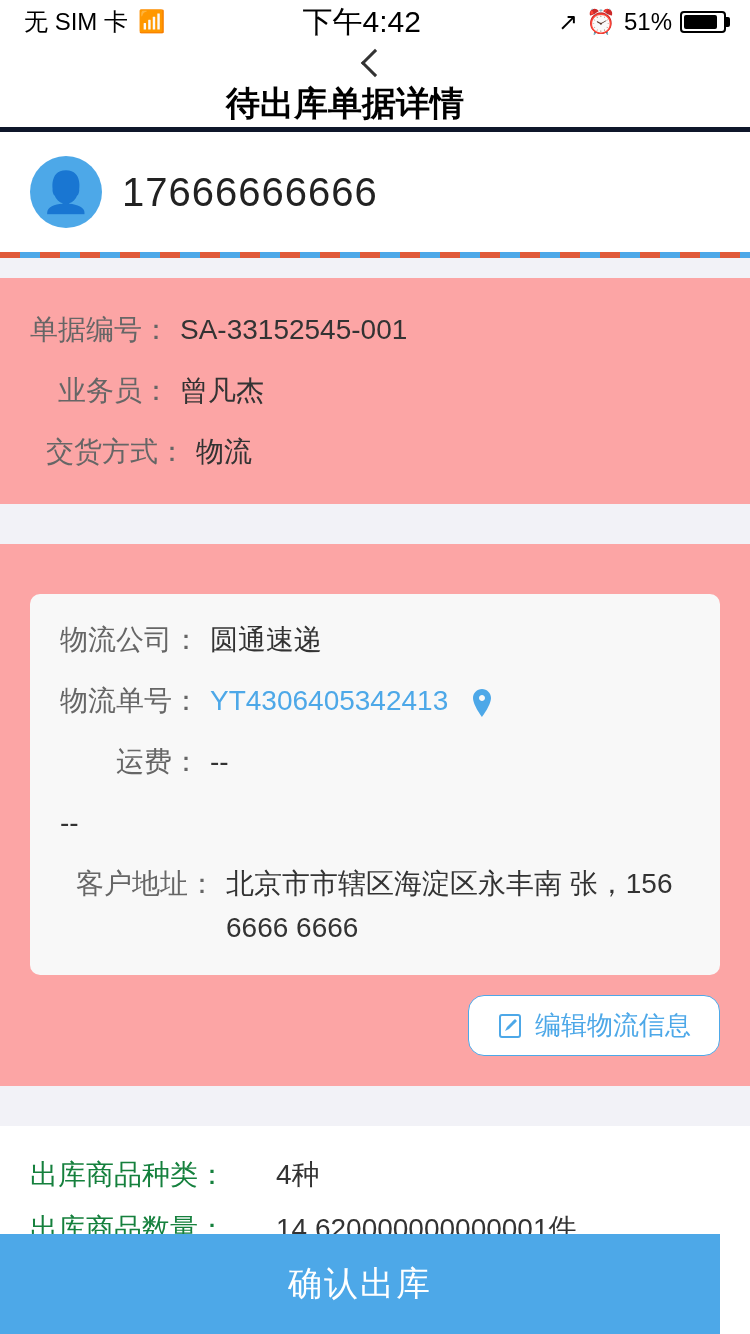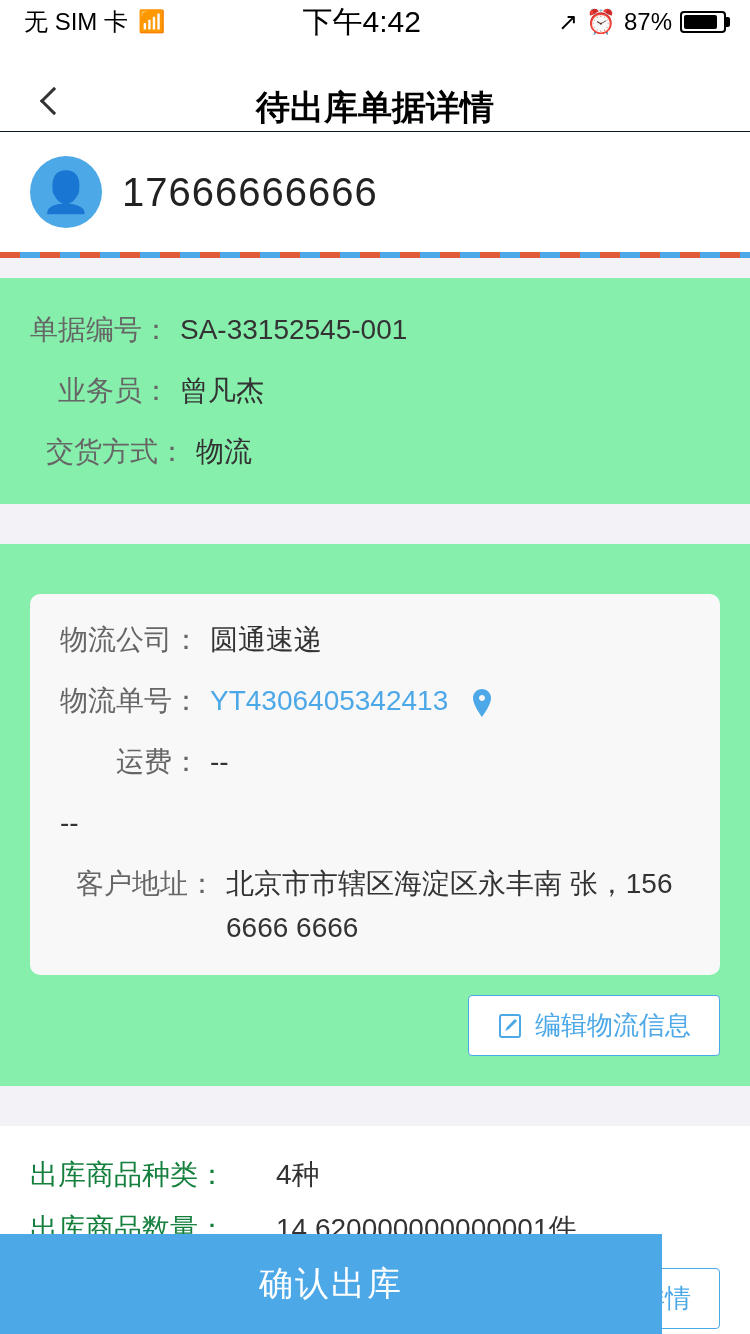--- a/index.html
+++ b/index.html
@@ -52,23 +52,24 @@
       height: 100%;
       background: #000;
       border-radius: 2px;
     }
 
     
     .nav-bar {
       height: 88px;
       background: #fff;
       display: flex;
-      align-items: flex-end;
+      align-items: center;
       padding: 0 24px;
-      border-bottom: 1px solid #0f172a;
+      border-bottom: 5px solid #0f172a;
+      flex-direction: column;
     }
     .back-btn {
       width: 60px;
       height: 60px;
       display: flex;
       align-items: center;
       justify-content: center;
       cursor: pointer;
     }
     .back-chevron {
@@ -121,21 +122,21 @@
       height: 6px;
       background: repeating-linear-gradient(
         90deg,
         #e05a3a 0px, #e05a3a 20px,
         #4da8e8 20px, #4da8e8 40px
       );
     }
 
     
     .section {
-      background: #86efac;
+      background: #fca5a5;
       margin-top: 20px;
       padding: 30px;
     }
 
     .info-row {
       display: flex;
       align-items: flex-start;
       margin-bottom: 16px;
       font-size: 28px;
       line-height: 1.6;
@@ -178,21 +179,21 @@
     .edit-btn {
       display: flex;
       align-items: center;
       justify-content: flex-end;
       margin-top: 10px;
     }
     .btn-outline {
       border: 1.5px solid #4da8e8;
       color: #4da8e8;
       background: #fff;
-      border-radius: 4px;
+      border-radius: 16px;
       padding: 12px 28px;
       font-size: 26px;
       display: flex;
       align-items: center;
       gap: 10px;
       cursor: pointer;
     }
 
     
     .goods-section {
@@ -223,21 +224,21 @@
       align-items: center;
       justify-content: flex-end;
       margin-top: 20px;
     }
 
     
     .bottom-area {
       position: fixed;
       bottom: 0;
       left: 0;
-      width: 662px;
+      width: 720px;
     }
 
     
     .confirm-btn {
       background: #4da8e8;
       color: #fff;
       width: 100%;
       height: 100px;
       border: none;
       font-size: 34px;
@@ -266,21 +267,21 @@
 
 <div class="status-bar">
   <div class="status-left">
     <span>无 SIM 卡</span>
     <span class="wifi-icon">📶</span>
   </div>
   <div class="status-center">下午4:42</div>
   <div class="status-right">
     <span>↗</span>
     <span>⏰</span>
-    <span>87%</span>
+    <span>51%</span>
     <div class="battery-bar">
       <div class="battery-fill"></div>
     </div>
   </div>
 </div>
 
 <div class="nav-bar">
   <div class="back-btn">
     <div class="back-chevron"></div>
   </div>

